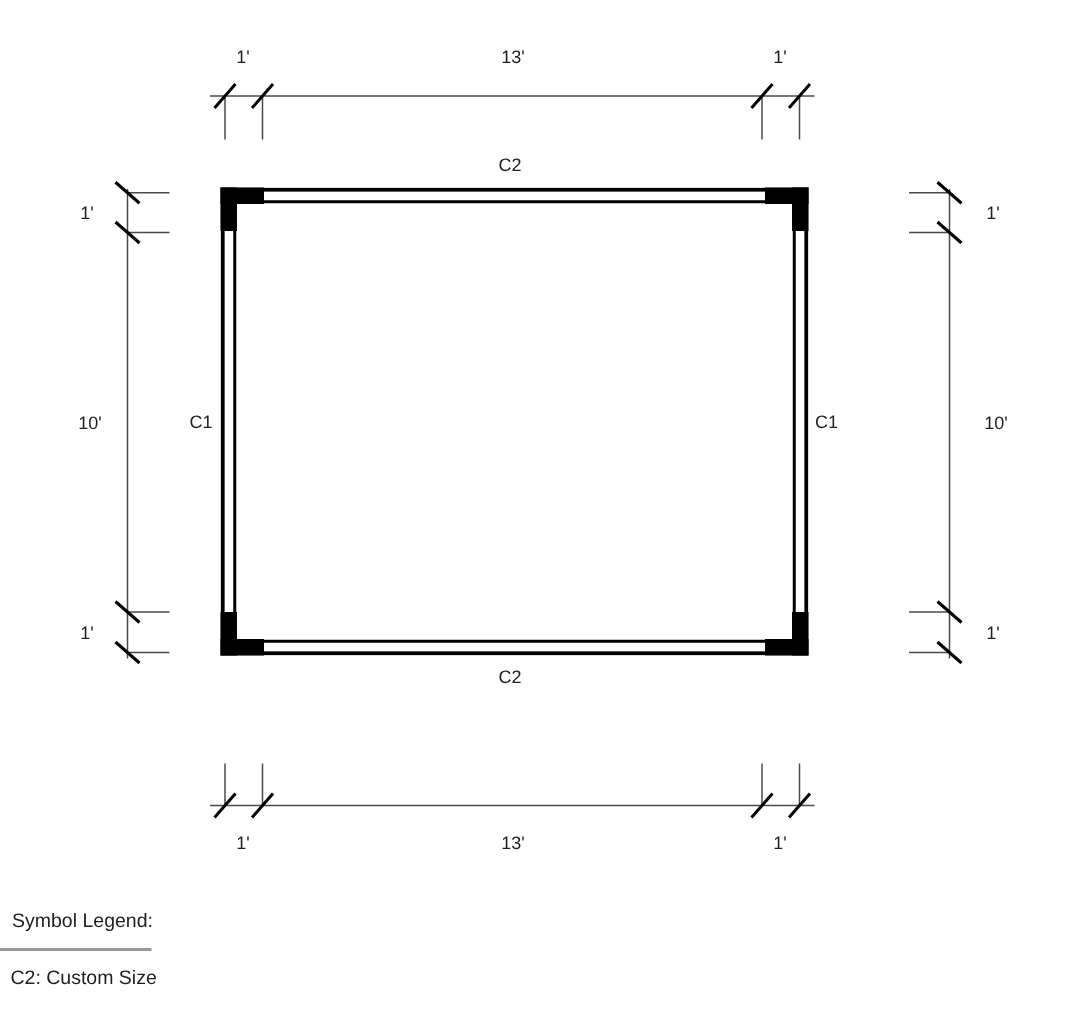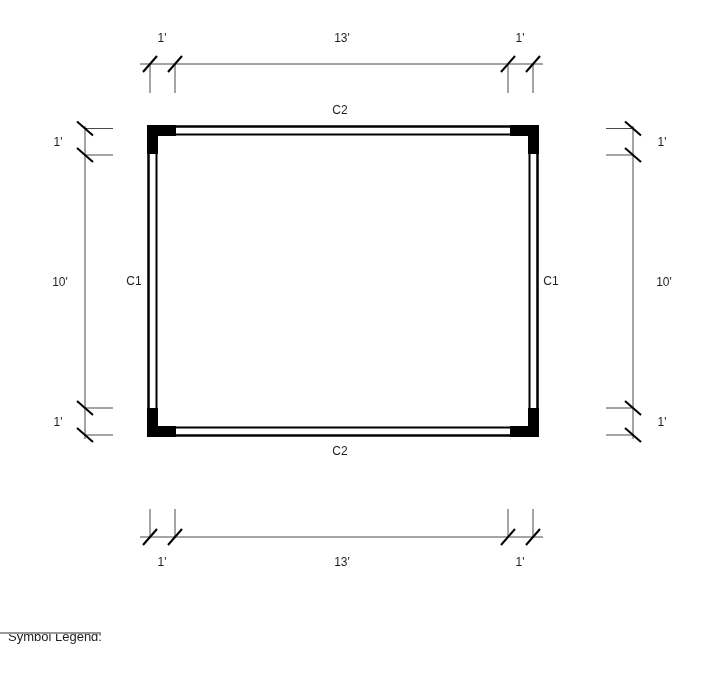--- a/index.html
+++ b/index.html
@@ -51,21 +51,20 @@
     top: 600px;
     width: 300px;
     color: #1f1f1f;
   }
   .legend-title {
     position: absolute;
     left: 8px;
     top: 6px;
     font-size: 13px;
     white-space: nowrap;
-    margin-top: 23px;
   }
   .legend-divider {
     position: absolute;
     left: 0;
     top: 32px;
     width: 101px;
     border-top: 2px solid #999999;
   }
   .legend-entries {
     position: absolute;
@@ -168,16 +167,17 @@
     <text x="340" y="114" text-anchor="middle">C2</text>
     <text x="340" y="455" text-anchor="middle">C2</text>
     <text x="134" y="285" text-anchor="middle">C1</text>
     <text x="551" y="285" text-anchor="middle">C1</text>
   </svg>
 
   <div class="legend">
     <div class="legend-title">Symbol Legend:</div>
     <div class="legend-divider"></div>
     <div class="legend-entries">
+      <div>C2: Custom Size</div>
     </div>
   </div>
 
 </div>
 
 </body></html>

